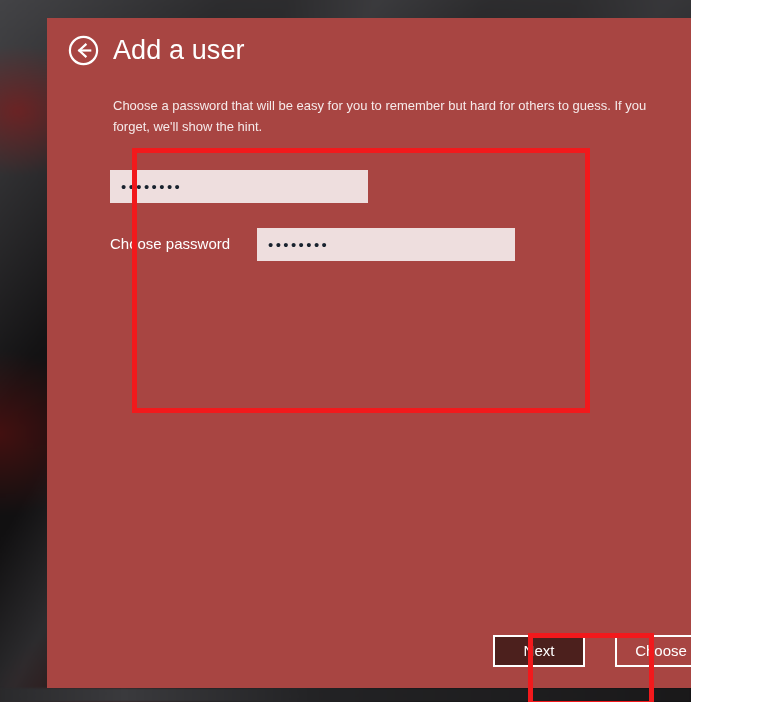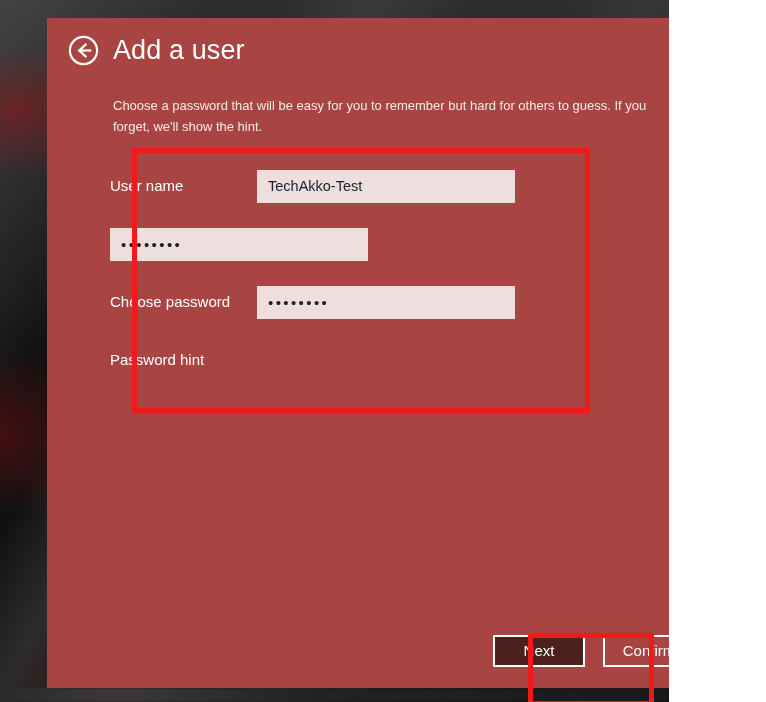--- a/index.html
+++ b/index.html
@@ -10,20 +10,21 @@
     overflow: hidden;
     font-family: "Liberation Sans", sans-serif;
   }
 
   #screen {
     position: relative;
     width: 669px;
     height: 702px;
     background: #86efac;
     overflow: hidden;
+    padding-left: 22px;
   }
 
   
   #backdrop {
     position: absolute;
     inset: 0;
     background-color: #161415;
     background-image:
       radial-gradient(ellipse 120px 90px at 30px 120px, rgba(150,20,20,0.55), rgba(0,0,0,0) 70%),
       radial-gradient(ellipse 150px 110px at 10px 430px, rgba(120,18,18,0.50), rgba(0,0,0,0) 72%),
@@ -162,21 +163,21 @@
     font-size: 15px;
     font-weight: 400;
     padding: 0 14px;
     box-sizing: border-box;
     cursor: pointer;
     line-height: 28px;
   }
 
   #btn-next {
     background: #4c201d;
-    margin-right: 18px;
+    margin-right: 30px;
   }
 
   
   .annot {
     position: absolute;
     border: 5px solid #f2191c;
     box-sizing: border-box;
     pointer-events: none;
   }
 
@@ -212,42 +213,37 @@
           <path d="M11.6 15.5 L22.2 15.5" fill="none" stroke="#ffffff" stroke-width="2.2" stroke-linecap="square"></path>
         </svg>
       </span>
       <span class="hdr-title">Add a user</span>
     </div>
 
     <div id="subtitle">Choose a password that will be easy for you to remember but hard for others to guess. If you forget, we'll show the hint.</div>
 
     <div id="form">
 
-      <div class="frow">
-        <span class="flabel">User name</span>
-        <input class="finput" type="text" value="TechAkko-Test" style="">
-      </div>
 
       <div class="frow">
         <input class="finput pw" type="text" value="••••••••" style="">
       </div>
 
       <div class="frow">
         <span class="flabel">Choose password</span>
         <input class="finput pw" type="text" value="••••••••" style="">
       </div>
 
       <div class="frow">
-        <span class="flabel">Password hint</span>
       </div>
 
     </div>
 
     <div id="buttons">
       <button class="btn" id="btn-next">Next</button>
-      <button class="btn" id="btn-cancel">Confirm</button>
+      <button class="btn" id="btn-cancel">Choose</button>
     </div>
 
     <div class="annot" id="annot-form"></div>
     <div class="annot" id="annot-next"></div>
 
   </div>
 </div>
 
 </body></html>

